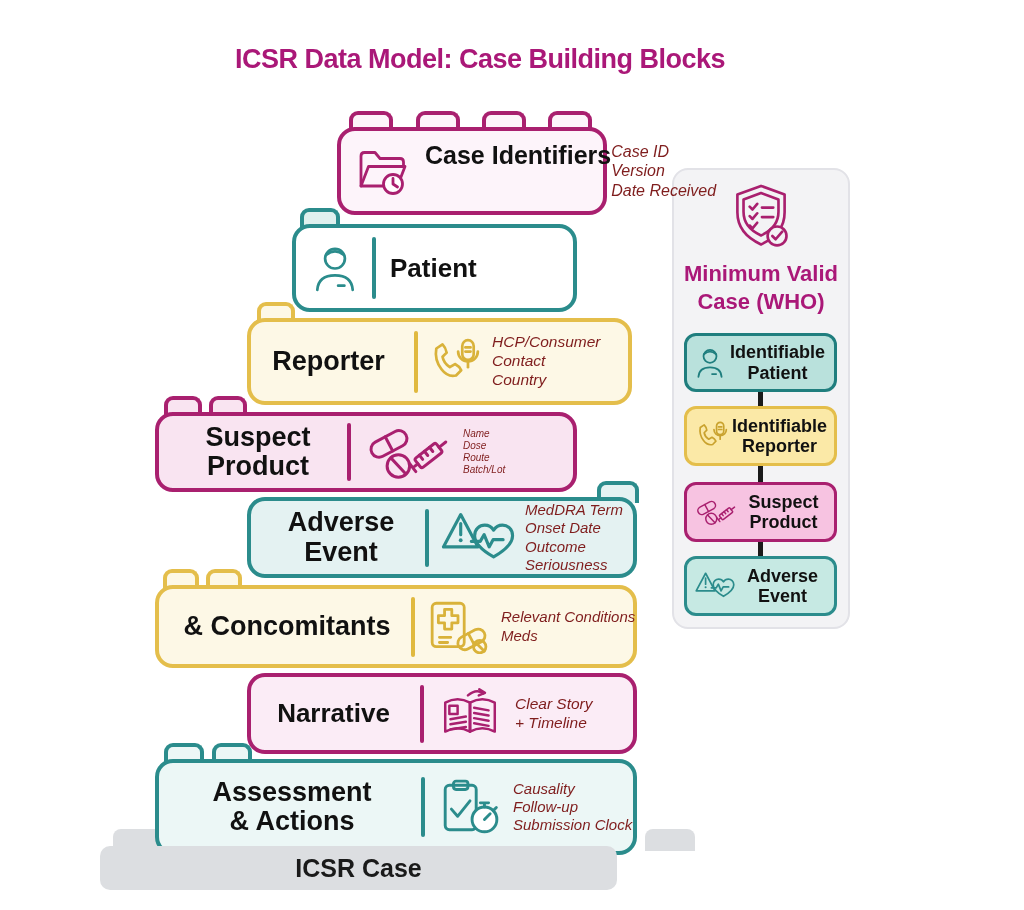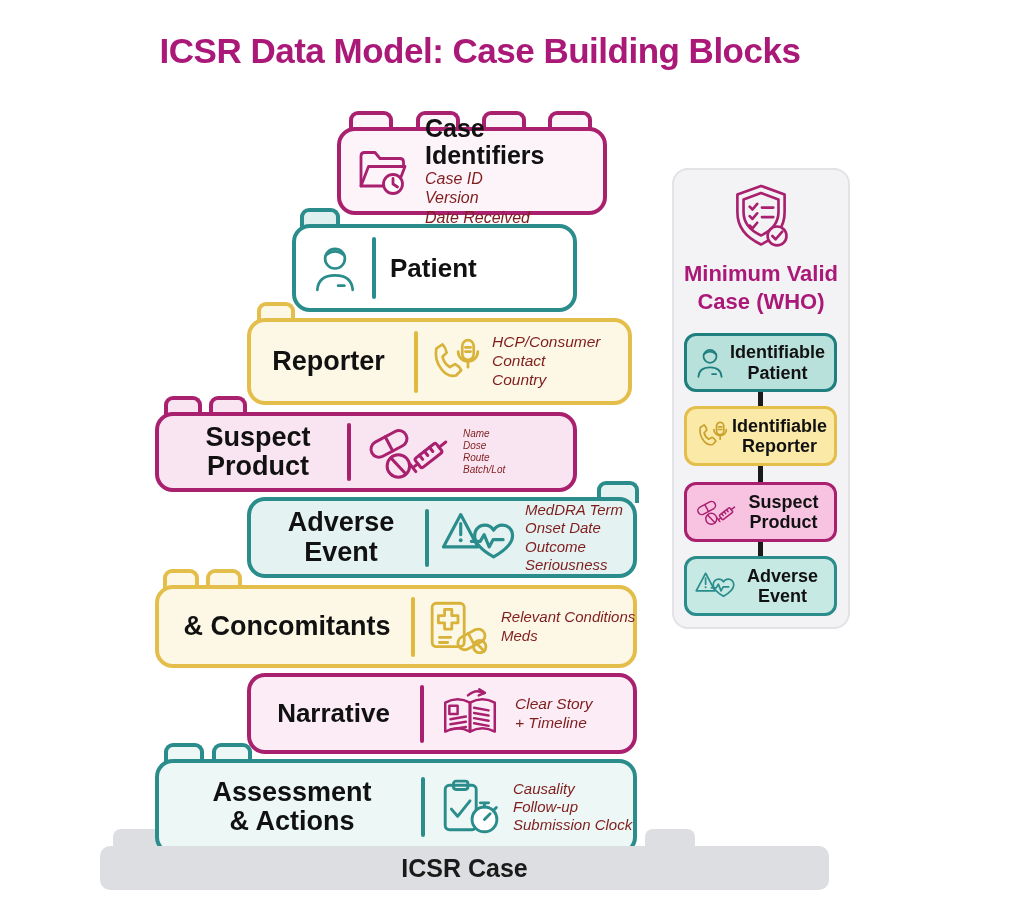--- a/index.html
+++ b/index.html
@@ -1,43 +1,43 @@
 <!DOCTYPE html>
 <html><head>
 <meta charset="utf-8">
 <style>
   html,body{margin:0;padding:0;background:#fff;}
   .canvas{position:relative;width:1024px;height:910px;background:#ffffff;overflow:hidden;
           font-family:"Liberation Sans", sans-serif;color:#1a1a1a;}
-  .main-title{position:absolute;left:0;top:31px;width:960px;text-align:center;
-              font-size:35px;font-weight:bold;color:#aa1878;letter-spacing:-0.5px;}
+  .main-title{position:absolute;left:0;top:44px;width:960px;text-align:center;
+              font-size:27px;font-weight:bold;color:#aa1878;letter-spacing:-0.5px;}
   
   .brick{position:absolute;box-sizing:border-box;border:4px solid;border-radius:18px;
          display:flex;align-items:center;z-index:2;}
   .stud{position:absolute;box-sizing:border-box;border:4px solid;border-bottom:none;
         border-radius:9px 9px 0 0;height:22px;z-index:1;}
   .vline{width:4px;border-radius:2px;flex:0 0 auto;}
   .bt{font-weight:bold;color:#111;text-align:center;line-height:1.08;flex:0 0 auto;}
   .bd{display:flex;flex-direction:column;color:#7f1d1d;font-size:15.5px;line-height:1.22;font-style:italic;}
   .bd div{white-space:nowrap;}
-  .col{display:flex;flex-direction:column;}
+  .col{display:flex;flex-direction:row;}
   .iconw{display:flex;align-items:center;justify-content:center;flex:0 0 auto;}
   svg{display:block;}
   
   .mag{border-color:#a9206f;} .teal{border-color:#2b8c8c;} .yel{border-color:#e4be4b;}
   .b1{left:337px;top:127px;width:270px;height:88px;background:#fdf4fa;}
   .b2{left:292px;top:224px;width:285px;height:88px;background:#ffffff;}
   .b3{left:247px;top:318px;width:385px;height:87px;background:#fdf8e6;}
   .b4{left:155px;top:412px;width:422px;height:80px;background:#f9e4f1;}
   .b5{left:247px;top:497px;width:390px;height:81px;background:#e4f2f2;}
   .b6{left:155px;top:585px;width:482px;height:83px;background:#fdf8e6;}
   .b7{left:247px;top:673px;width:390px;height:81px;background:#fbecf6;}
   .b8{left:155px;top:759px;width:482px;height:96px;background:#ecf7f6;}
   
-  .base{position:absolute;left:100px;top:846px;width:729px;height:44px;background:#dcdee1;
+  .base{position:absolute;left:100px;top:846px;width:517px;height:44px;background:#dcdee1;
         border-radius:10px;display:flex;align-items:center;justify-content:center;
         font-size:25px;font-weight:bold;z-index:2;}
   .base-stud{position:absolute;width:50px;height:22px;background:#dcdee1;
              border-radius:8px 8px 0 0;top:829px;z-index:1;}
   
   .panel{position:absolute;left:672px;top:168px;width:178px;height:461px;background:#f3f3f5;
          border:2px solid #e2e2e7;border-radius:16px;box-sizing:border-box;z-index:1;
          display:flex;flex-direction:column;align-items:center;}
   .panel-title{margin-top:6px;text-align:center;font-size:22px;font-weight:bold;
                color:#aa1878;line-height:1.25;}

